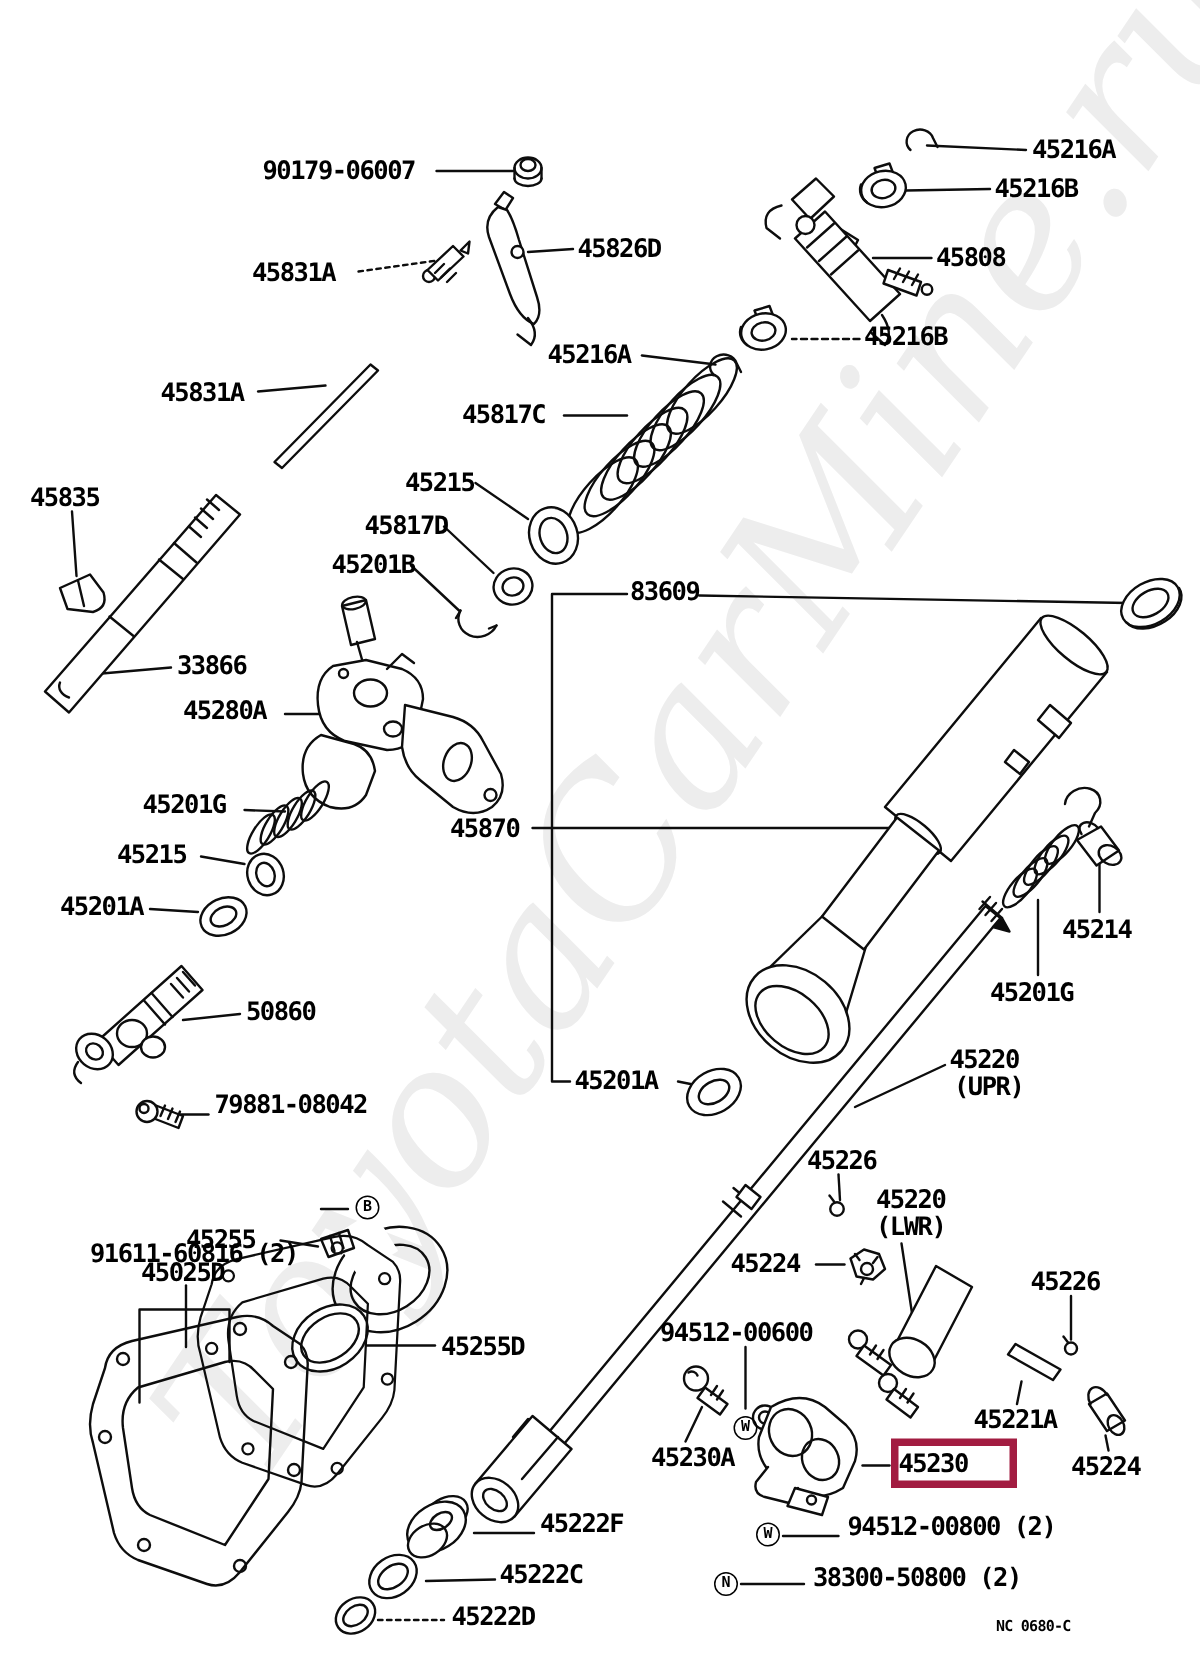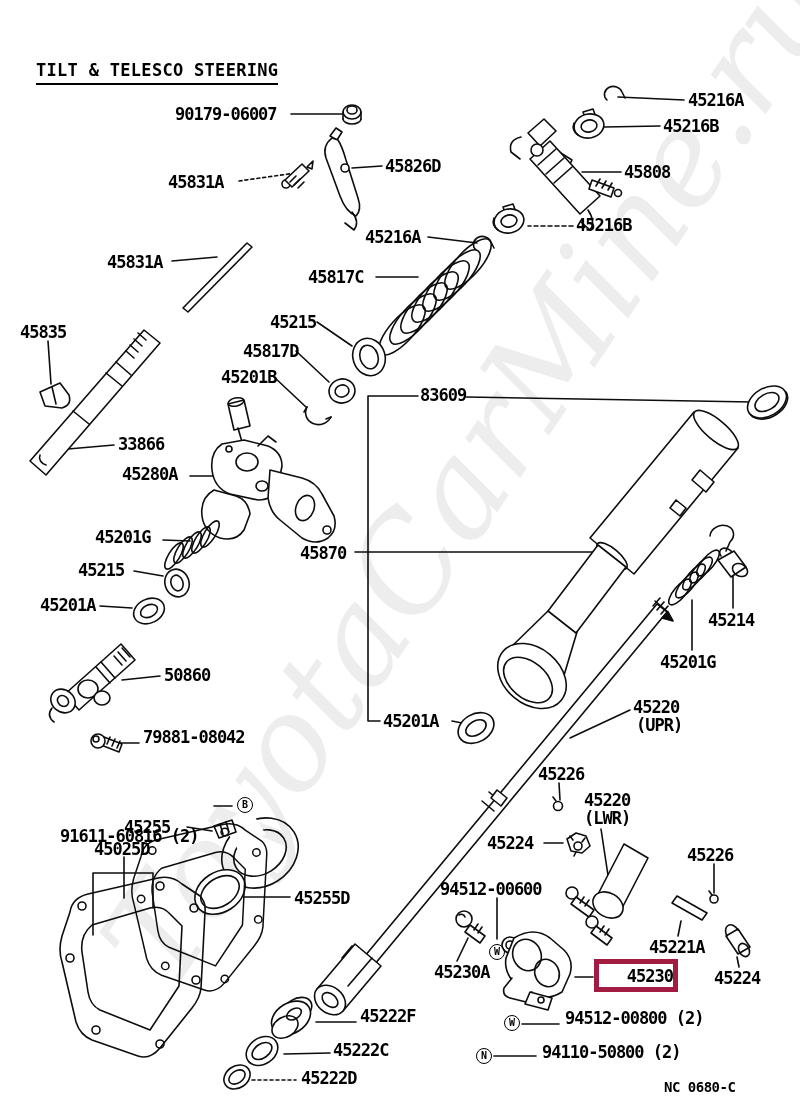--- a/index.html
+++ b/index.html
@@ -9,23 +9,23 @@
              font-family:"DejaVu Serif",serif;font-style:italic;font-size:130px;
              color:#ededed;transform:rotate(-56deg);white-space:nowrap;z-index:0;user-select:none;}
   #art{position:absolute;left:0;top:0;z-index:1;}
   .lbl{position:absolute;z-index:2;font-weight:bold;font-size:17px;letter-spacing:-1px;
        color:#000;white-space:nowrap;line-height:1;}
   #title{position:absolute;left:36px;top:62px;z-index:2;font-weight:bold;font-size:17px;
          letter-spacing:0.3px;border-bottom:2px solid #000;padding-bottom:4px;line-height:1;}
   .circ{position:absolute;z-index:2;width:14px;height:14px;border:1.6px solid #000;border-radius:50%;
         display:flex;align-items:center;justify-content:center;font-size:10px;font-weight:bold;line-height:1;}
   .hlbox{position:absolute;z-index:3;left:594px;top:959px;width:74px;height:23px;
-         border:5px solid #a21c41;background:#fff;display:flex;align-items:center;justify-content:flex-end;
+         border:5px solid #a21c41;background:#fff;display:flex;align-items:center;justify-content:flex-start;
          font-weight:bold;font-size:17px;letter-spacing:-1px;}
-  #footer{position:absolute;left:664px;top:1079px;z-index:2;font-weight:bold;font-size:14px;letter-spacing:-0.5px;}
+  #footer{position:absolute;left:664px;top:1079px;z-index:2;font-weight:bold;font-size:10px;letter-spacing:-0.5px;}
 </style>
 </head>
 <body>
 
 <div id="stage">
 
   <div id="watermark">ToyotaCarMine.ru</div>
 
   <svg id="art" width="800" height="1120" viewBox="0 0 800 1120" stroke="#0d0d0d" stroke-width="1.6" fill="none" stroke-linecap="round" stroke-linejoin="round">
 
@@ -385,21 +385,20 @@
     <g>
       <ellipse cx="262" cy="1051" rx="17" ry="13" transform="rotate(-35 262 1051)" fill="#fff"></ellipse>
       <ellipse cx="262" cy="1051" rx="11" ry="7" transform="rotate(-35 262 1051)"></ellipse>
     </g>
     <g>
       <ellipse cx="237" cy="1077" rx="14" ry="11" transform="rotate(-35 237 1077)" fill="#fff"></ellipse>
       <ellipse cx="237" cy="1077" rx="9" ry="6" transform="rotate(-35 237 1077)"></ellipse>
     </g>
   </svg>
 
-  <div id="title">TILT &amp; TELESCO STEERING</div>
 
   <div class="lbl" style="left:175px;top:106px">90179-06007</div>
   <div class="lbl" style="left:168px;top:174px">45831A</div>
   <div class="lbl" style="left:385px;top:158px">45826D</div>
   <div class="lbl" style="left:688px;top:92px">45216A</div>
   <div class="lbl" style="left:663px;top:118px">45216B</div>
   <div class="lbl" style="left:624px;top:164px">45808</div>
   <div class="lbl" style="left:576px;top:217px">45216B</div>
   <div class="lbl" style="left:365px;top:229px">45216A</div>
   <div class="lbl" style="left:308px;top:269px">45817C</div>
@@ -432,21 +431,21 @@
   <div class="lbl" style="left:94px;top:841px">45025D</div>
   <div class="lbl" style="left:294px;top:890px">45255D</div>
   <div class="lbl" style="left:440px;top:881px">94512-00600</div>
   <div class="lbl" style="left:434px;top:964px">45230A</div>
   <div class="lbl" style="left:649px;top:939px">45221A</div>
   <div class="lbl" style="left:714px;top:970px">45224</div>
   <div class="lbl" style="left:360px;top:1008px">45222F</div>
   <div class="lbl" style="left:333px;top:1042px">45222C</div>
   <div class="lbl" style="left:301px;top:1070px">45222D</div>
   <div class="lbl" style="left:565px;top:1010px">94512-00800 (2)</div>
-  <div class="lbl" style="left:542px;top:1044px">94110-50800 (2)</div>
+  <div class="lbl" style="left:542px;top:1044px">38300-50800 (2)</div>
 
   <div class="hlbox" style="border-color:#a21c41">
     <span>45230</span>
   </div>
 
   <div class="circ" style="left:237px;top:797px">B</div>
   <div class="circ" style="left:489px;top:944px">W</div>
   <div class="circ" style="left:504px;top:1015px">W</div>
   <div class="circ" style="left:476px;top:1048px">N</div>
 

